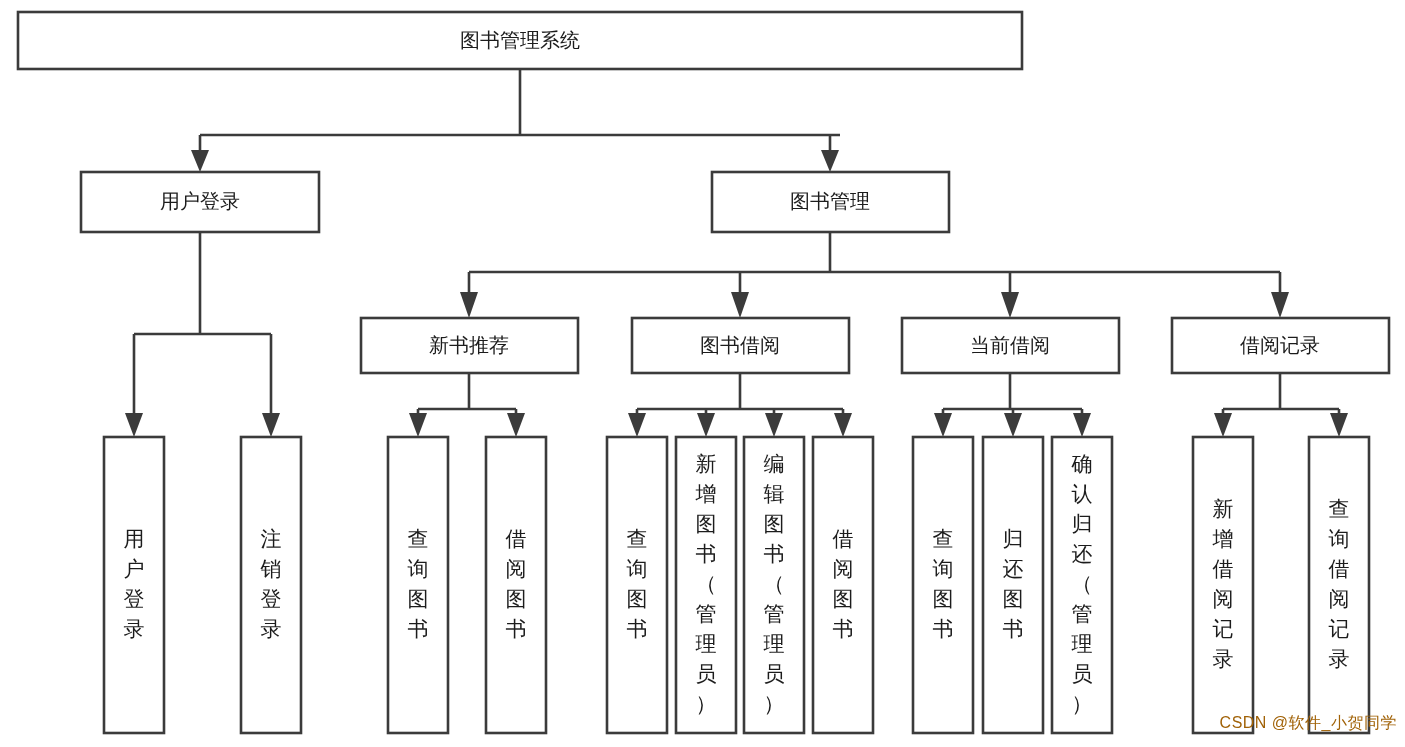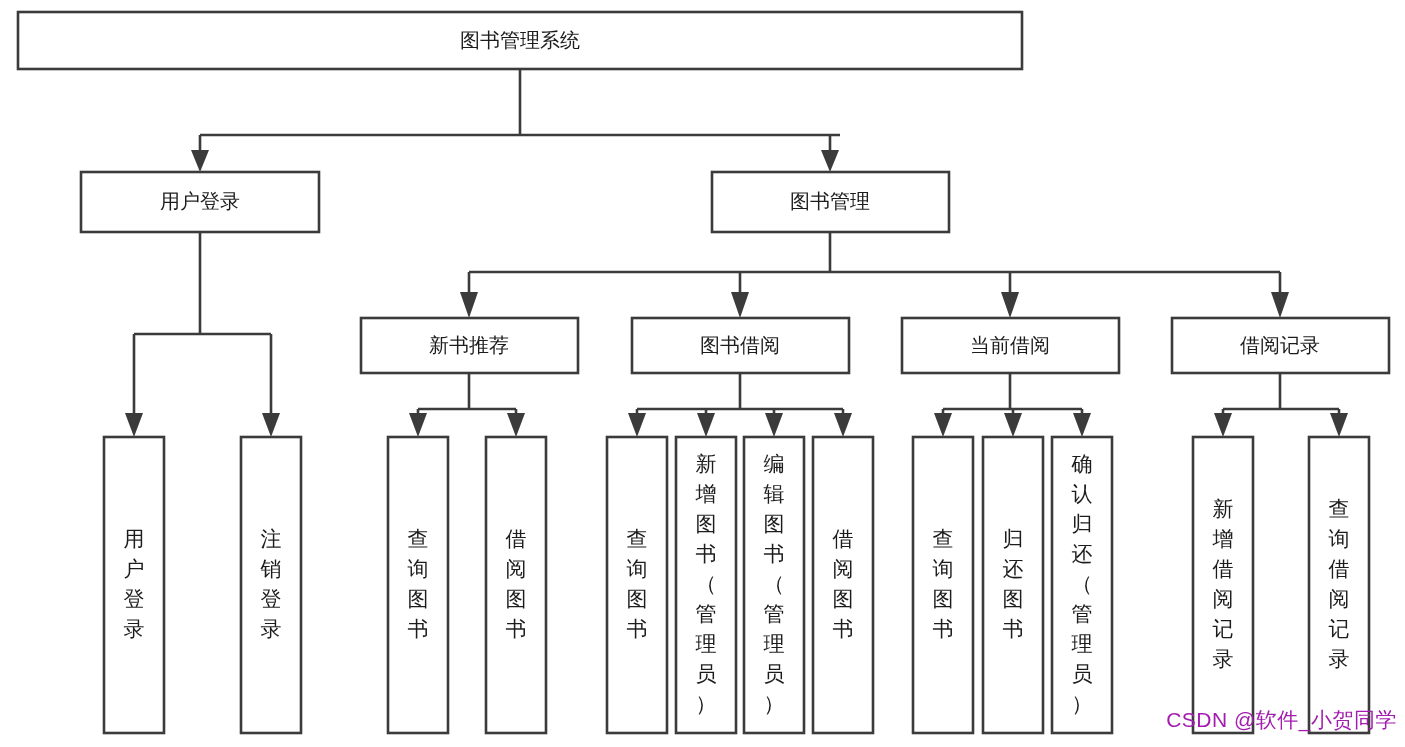--- a/index.html
+++ b/index.html
@@ -55,22 +55,22 @@
     font-size: 21px;
     fill: #1c1c1c;
     text-anchor: middle;
     white-space: pre;
   }
   .watermark {
     position: absolute;
     right: 8px;
     bottom: 4px;
     font-family: "Liberation Sans", "DejaVu Sans", sans-serif;
-    font-size: 21px;
-    color: #a21caf;
+    font-size: 16px;
+    color: #a16207;
     letter-spacing: 0.5px;
     user-select: none;
     pointer-events: none;
   }
 </style>
 </head>
 <body>
 
 <div id="diagram-root">
 

